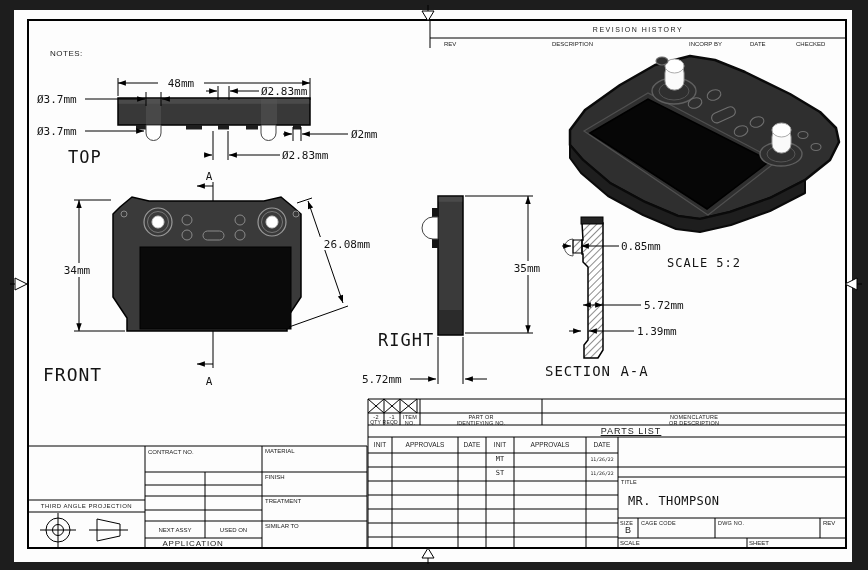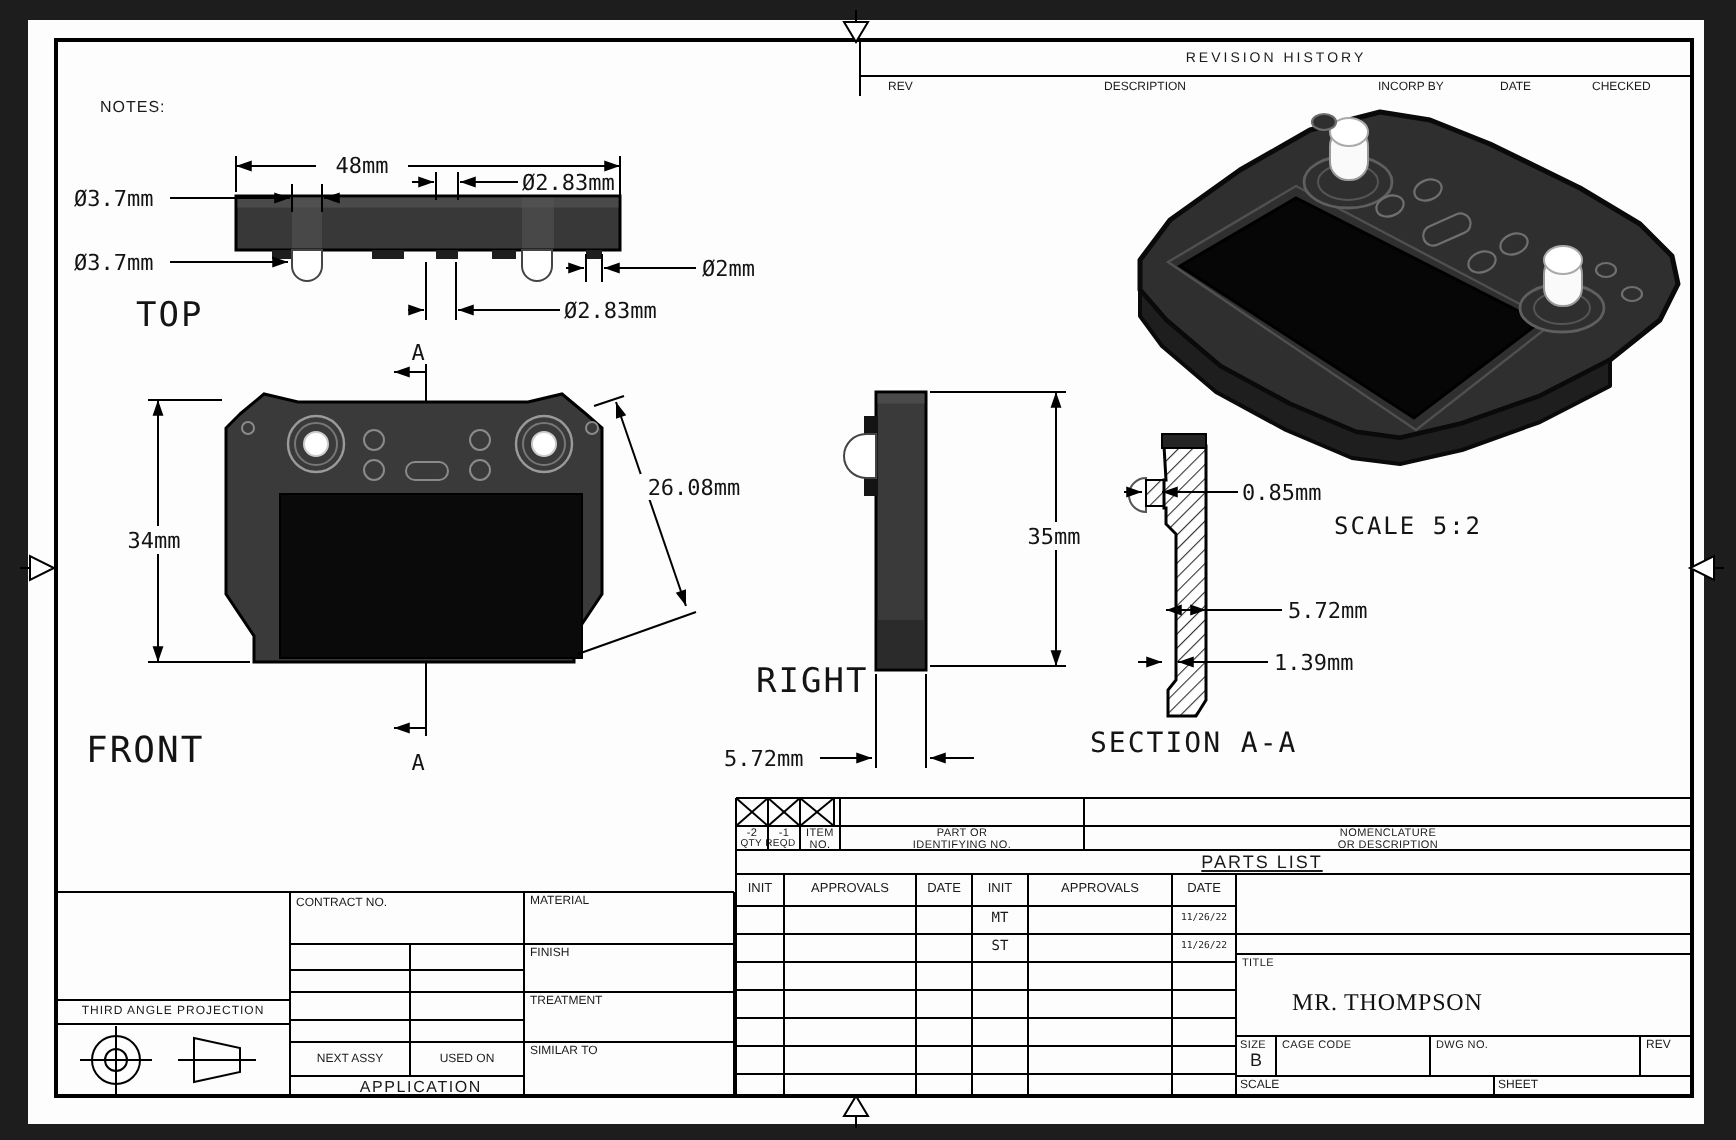--- a/index.html
+++ b/index.html
@@ -6,21 +6,21 @@
   .canvas { position:relative; width:868px; height:570px; background:#1d1d1d; overflow:hidden;
             font-family:"Liberation Sans", sans-serif; }
   .sheet { position:absolute; left:14px; top:10px; width:838px; height:552px; background:#fdfdfd; }
   .art { position:absolute; left:0; top:0; width:868px; height:570px; }
   .hlbl { position:absolute; color:#1a1a1a; line-height:1.1; white-space:nowrap; }
   .c { text-align:center; }
   .tiny { font-size:5.5px; letter-spacing:0.2px; }
   .t6 { font-size:6px; }
   .t65 { font-size:6.5px; }
   .t7 { font-size:7px; }
-  .t8 { font-size:8px;text-align:right; }
+  .t8 { font-size:8px; }
   .t9 { font-size:9px; letter-spacing:1px; }
   .mono { font-family:"DejaVu Sans Mono", monospace; }
   .title-line { font-family:"DejaVu Sans Mono", monospace; font-size:12px; letter-spacing:0.4px; color:#111; }
   svg text { font-family:"DejaVu Sans Mono", monospace; fill:#141414; }
   .dim  { font-size:11px; }
   .vl17 { font-size:17px; letter-spacing:1px; }
   .vl18 { font-size:18px; letter-spacing:1px; }
   .vl14 { font-size:14px; letter-spacing:1px; }
   .vl12 { font-size:12px; letter-spacing:1px; }
   .gridline { stroke:#000; stroke-width:1; }
@@ -67,21 +67,21 @@
   <div class="hlbl t65 c" style="left:486px; top:441px; width:28px;">INIT</div>
   <div class="hlbl t65 c" style="left:514px; top:441px; width:72px;">APPROVALS</div>
   <div class="hlbl t65 c" style="left:586px; top:441px; width:32px;">DATE</div>
 
   <div class="hlbl t7 c mono" style="left:486px; top:456px; width:28px;">MT</div>
   <div class="hlbl c mono" style="left:586px; top:457px; width:32px; font-size:4.8px;">11/26/22</div>
   <div class="hlbl t7 c mono" style="left:486px; top:470px; width:28px;">ST</div>
   <div class="hlbl c mono" style="left:586px; top:471px; width:32px; font-size:4.8px;">11/26/22</div>
 
   <div class="hlbl tiny" style="left:621px; top:479px;">TITLE</div>
-  <div class="hlbl title-line" style="left:646px; top:495px;font-family:Liberation Serif, serif;">MR. THOMPSON</div>
+  <div class="hlbl title-line" style="left:628px; top:495px;">MR. THOMPSON</div>
   <div class="hlbl tiny" style="left:620px; top:519.5px;">SIZE</div>
   <div class="hlbl t9 c" style="left:618px; top:526px; width:20px; letter-spacing:0;">B</div>
   <div class="hlbl tiny" style="left:641px; top:520px;">CAGE CODE</div>
   <div class="hlbl tiny" style="left:718px; top:520px;">DWG NO.</div>
   <div class="hlbl t6" style="left:823px; top:520px;">REV</div>
   <div class="hlbl t6" style="left:620px; top:540px;">SCALE</div>
   <div class="hlbl t6" style="left:749px; top:540px;">SHEET</div>
 
   <svg class="art" viewBox="0 0 868 570">
     <defs>

